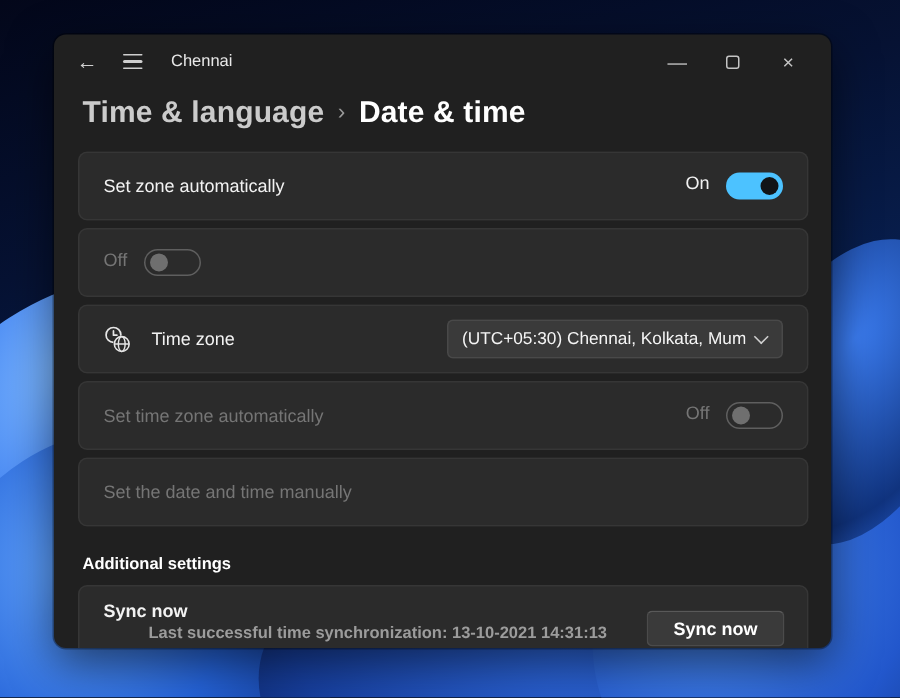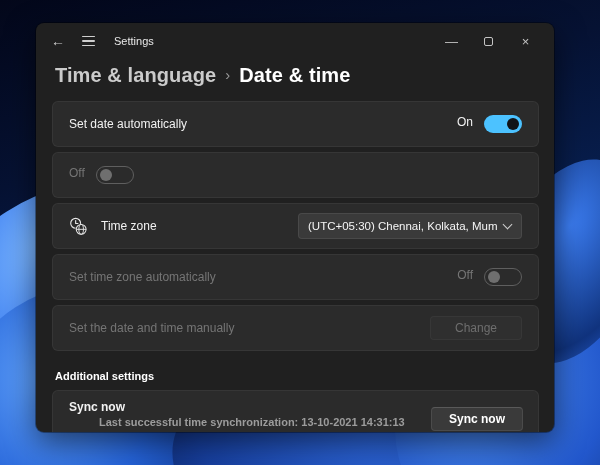--- a/index.html
+++ b/index.html
@@ -108,39 +108,39 @@
 
   <div class="window">
 
     <div class="titlebar">
       <span class="tb-btn back">←</span>
       <span class="menu-icon">
           <i></i>
           <i></i>
           <i></i>
         </span>
-      <span class="win-title">Settings</span>
+      <span class="win-title">Chennai</span>
       <span class="tb-spacer"></span>
       <div class="win-controls">
         <span class="tb-btn">—</span>
         <span class="tb-btn"><span class="max-glyph"></span></span>
         <span class="tb-btn">×</span>
       </div>
     </div>
 
     <div class="breadcrumb">
       <span class="bc-parent">Time &amp; language</span>
       <span class="bc-sep">›</span>
       <span class="bc-current">Date &amp; time</span>
     </div>
 
     <div class="content">
 
       <div class="card">
-        <span class="row-label">Set date automatically</span>
+        <span class="row-label">Set zone automatically</span>
         <div class="toggle-group">
           <span class="state-label">On</span>
           <div class="toggle on">
               <div class="knob"></div>
             </div>
         </div>
       </div>
 
       <div class="card disabled">
         <div class="toggle-group">
@@ -174,21 +174,20 @@
         <div class="toggle-group">
           <span class="state-label">Off</span>
           <div class="toggle off">
               <div class="knob"></div>
             </div>
         </div>
       </div>
 
       <div class="card disabled">
         <span class="row-label">Set the date and time manually</span>
-        <div class="btn disabled">Change</div>
       </div>
 
       <div class="section-header">Additional settings</div>
 
       <div class="sync-card">
         <div class="sync-title">Sync now</div>
         <div class="sync-line">Last successful time synchronization: 13-10-2021 14:31:13</div>
 
         <div class="btn primary-dark">Sync now</div>
       </div>

